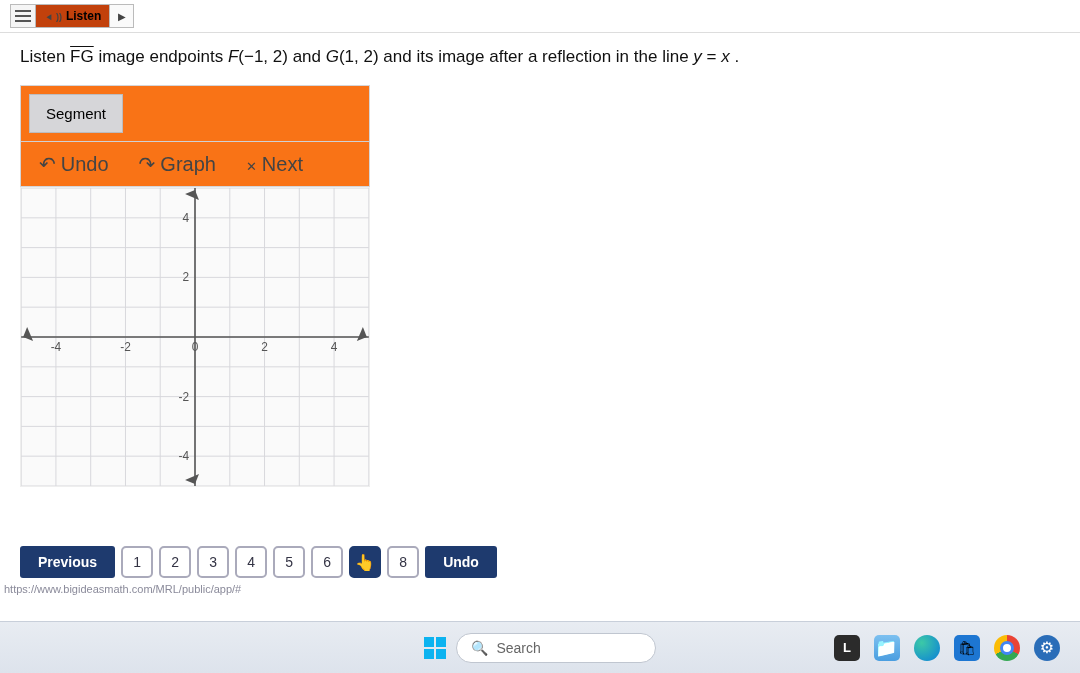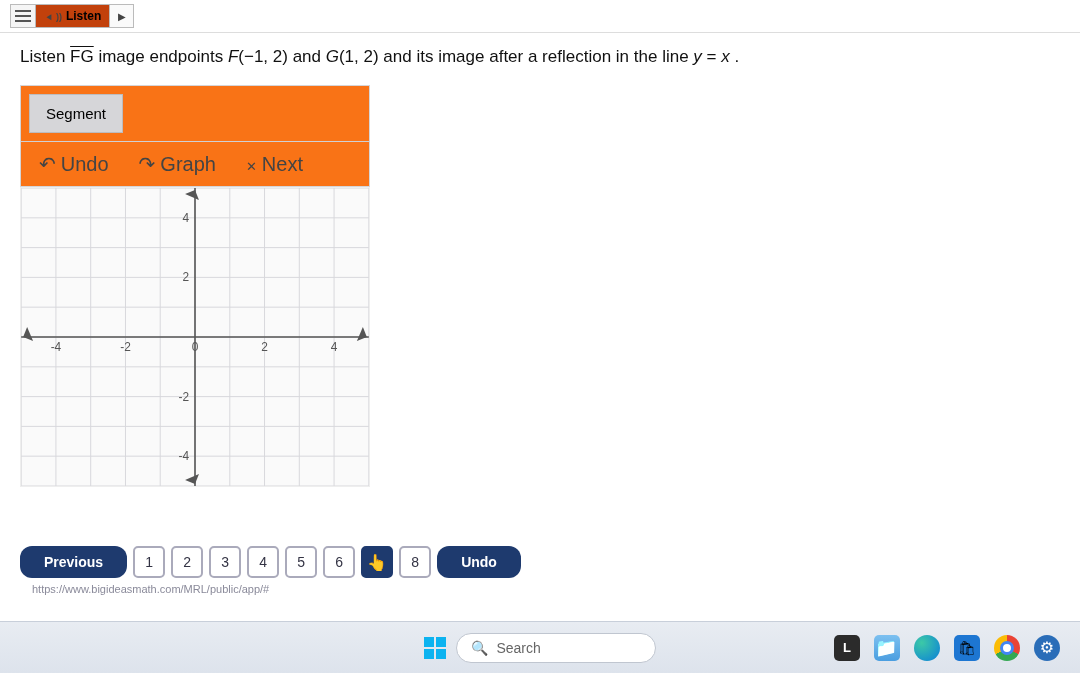--- a/index.html
+++ b/index.html
@@ -96,22 +96,22 @@
     left: 20px;
     bottom: 95px;
     display: flex;
     align-items: center;
     gap: 6px;
   }
   .prev-btn, .next-btn {
     background: #1e3a6e;
     color: #fff;
     border: none;
-    border-radius: 12px;
-    padding: 8px 24px;
+    border-radius: 3px;
+    padding: 8px 18px;
     font-size: 14px;
     font-weight: bold;
     cursor: pointer;
   }
   .page-btn {
     width: 32px; height: 32px;
     border: 2px solid #aab;
     background: #fff;
     border-radius: 5px;
     font-size: 14px;
@@ -119,21 +119,21 @@
     display: flex; align-items: center; justify-content: center;
     cursor: pointer;
   }
   .page-btn.active {
     background: #1e3a6e;
     border-color: #1e3a6e;
     color: #fff;
   }
   .url-line {
     position: absolute;
-    left: 32px;
+    left: 4px;
     bottom: 78px;
     font-size: 11px;
     color: #8a8a9a;
   }
   .taskbar {
     position: absolute;
     bottom: 0; left: 0; right: 0;
     height: 52px;
     background: linear-gradient(#e8ecf2, #dde3ec);
     border-top: 1px solid #c8cfda;

